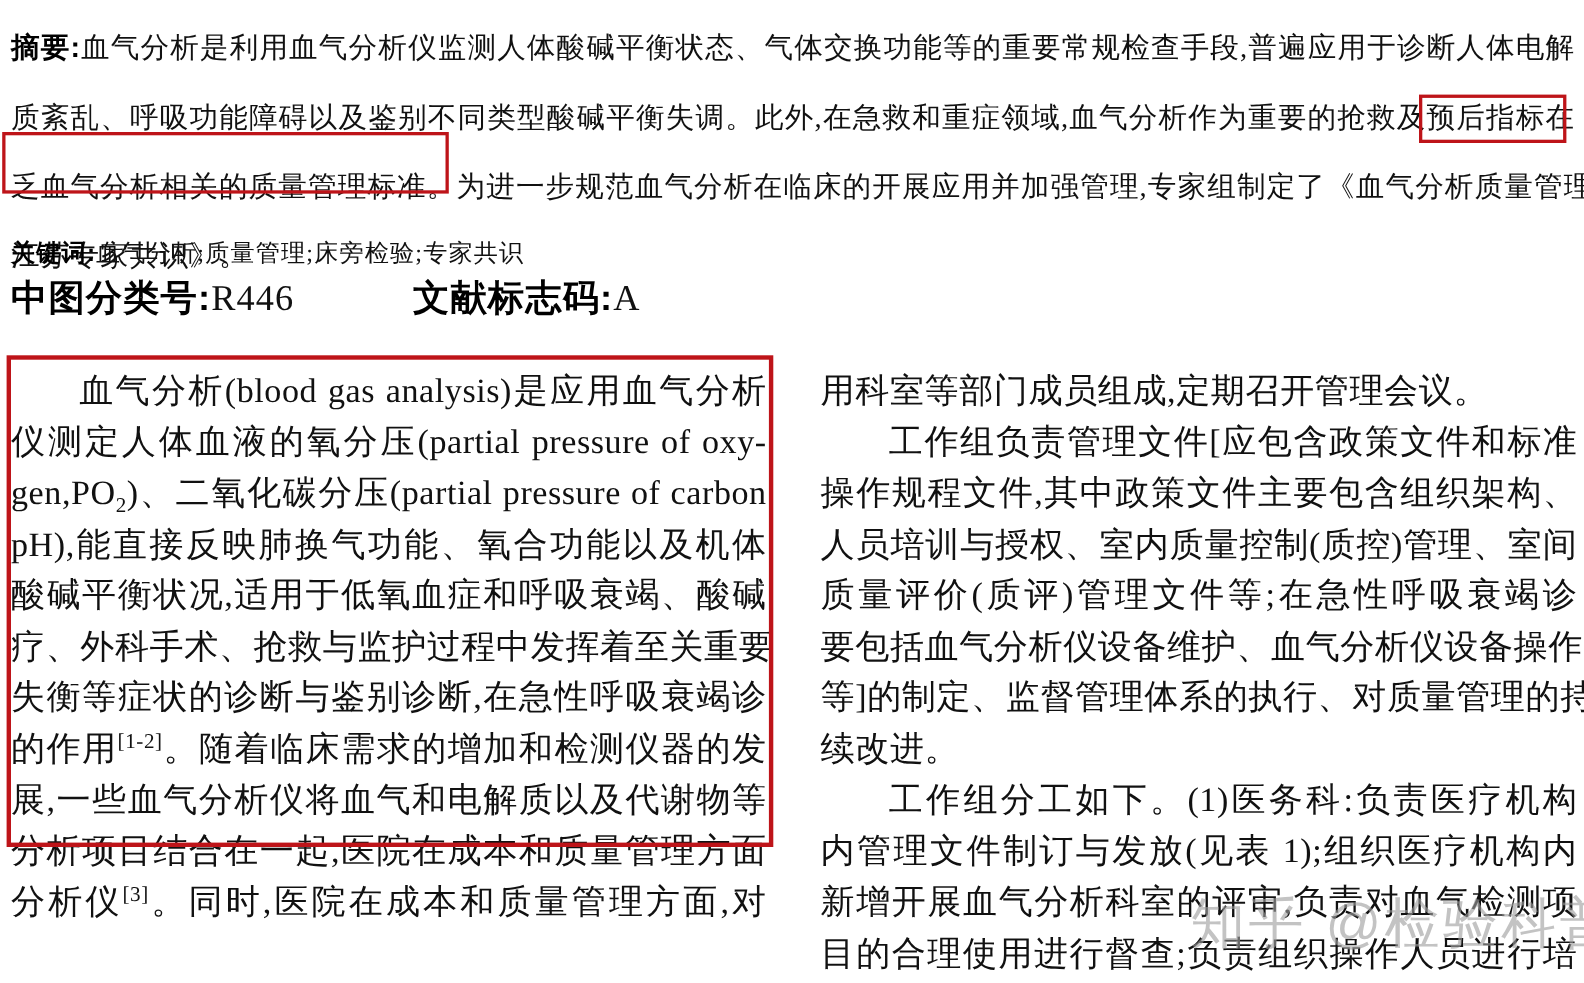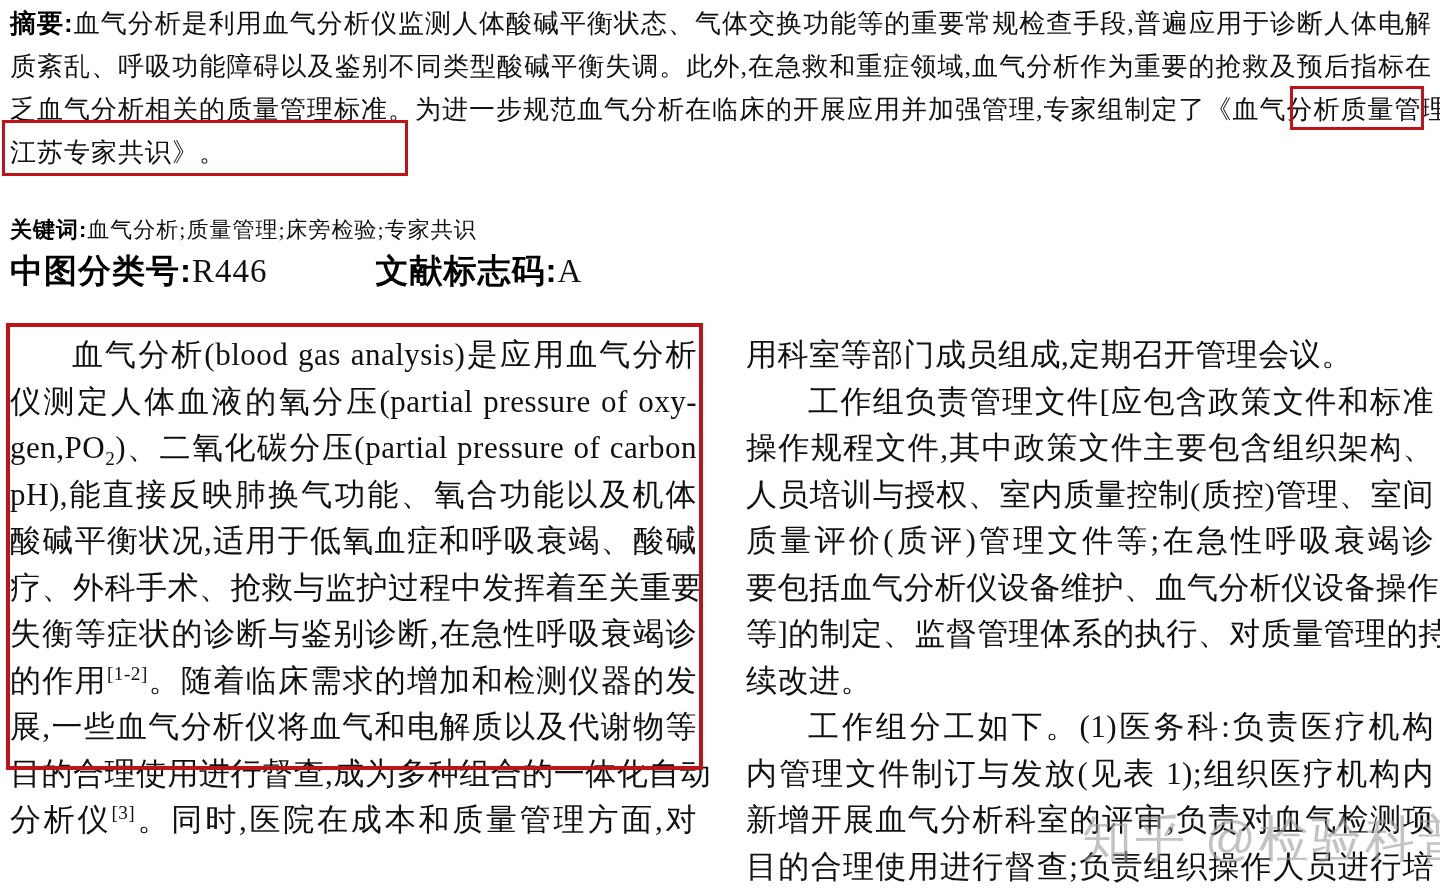--- a/index.html
+++ b/index.html
@@ -14,20 +14,21 @@
   
   .abstract{
     position:absolute;left:10px;top:2px;width:1422px;
     font-size:26px;line-height:43px;
     letter-spacing:1px;
   }
   .abs-line{
     text-align:justify;
     text-align-last:justify;
     white-space:nowrap;
+    margin-top:20px;
   }
   .abs-line.nj{text-align:left;text-align-last:left;}
   .blabel{
     font-family:"Liberation Sans","DejaVu Sans",sans-serif;
     font-weight:bold;color:#000;
   }
   
   .kw-line{
     position:absolute;left:10px;top:209px;width:1422px;
     font-size:22px;line-height:42px;letter-spacing:1px;
@@ -99,21 +100,21 @@
   <div class="col col-left">
     <div class="bl ind">血气分析(blood gas analysis)是应用血气分析</div>
     <div class="bl">仪测定人体血液的氧分压(partial pressure of oxy-</div>
     <div class="bl">gen,PO<sub>2</sub>)、二氧化碳分压(partial pressure of carbon</div>
     <div class="bl">pH),能直接反映肺换气功能、氧合功能以及机体</div>
     <div class="bl">酸碱平衡状况,适用于低氧血症和呼吸衰竭、酸碱</div>
     <div class="bl">疗、外科手术、抢救与监护过程中发挥着至关重要</div>
     <div class="bl">失衡等症状的诊断与鉴别诊断,在急性呼吸衰竭诊</div>
     <div class="bl">的作用<sup>[1-2]</sup>。随着临床需求的增加和检测仪器的发</div>
     <div class="bl">展,一些血气分析仪将血气和电解质以及代谢物等</div>
-    <div class="bl">目的合理使用进行督查,成为多种组合的一体化自动</div>
+    <div class="bl">分析项目结合在一起,医院在成本和质量管理方面</div>
     <div class="bl">分析仪<sup>[3]</sup>。同时,医院在成本和质量管理方面,对</div>
   </div>
 
   <div class="col col-right">
     <div class="bl nj">用科室等部门成员组成,定期召开管理会议。</div>
     <div class="bl ind">工作组负责管理文件[应包含政策文件和标准</div>
     <div class="bl">操作规程文件,其中政策文件主要包含组织架构、</div>
     <div class="bl">人员培训与授权、室内质量控制(质控)管理、室间</div>
     <div class="bl">质量评价(质评)管理文件等;在急性呼吸衰竭诊</div>
     <div class="bl">要包括血气分析仪设备维护、血气分析仪设备操作</div>

